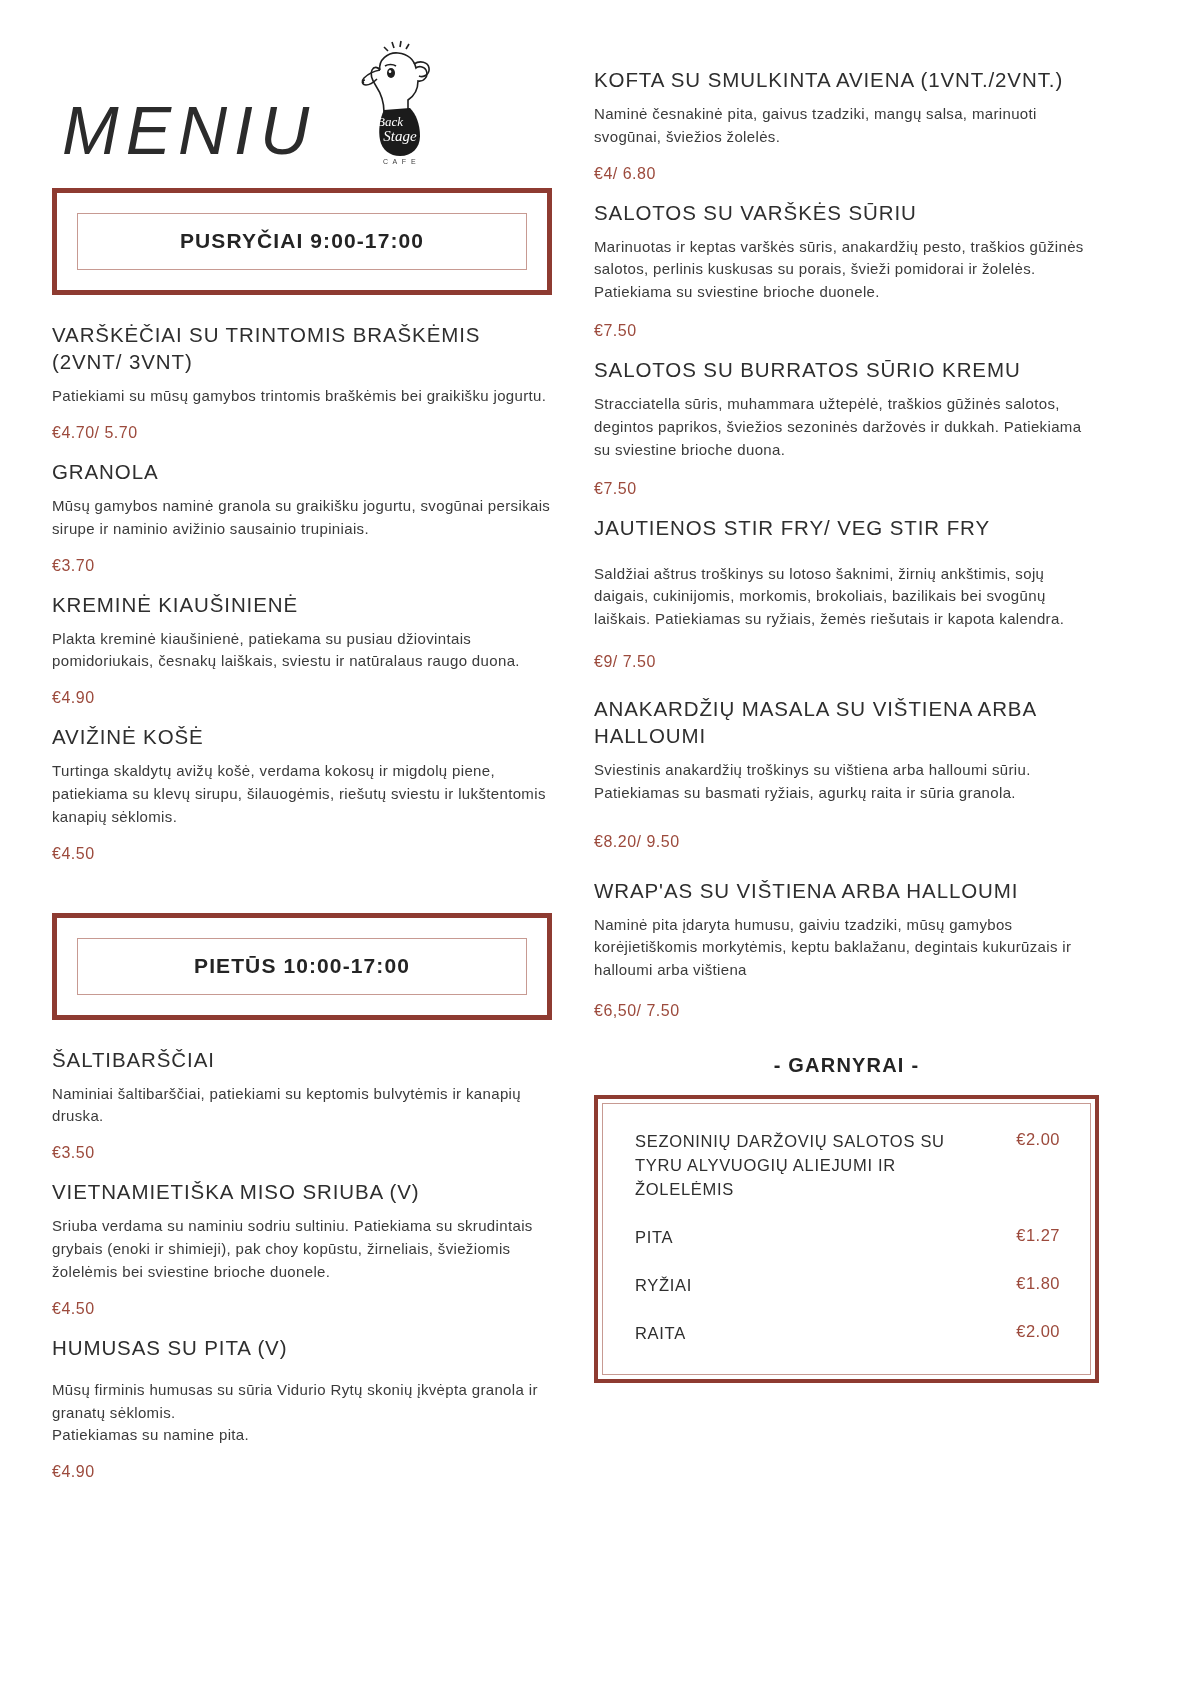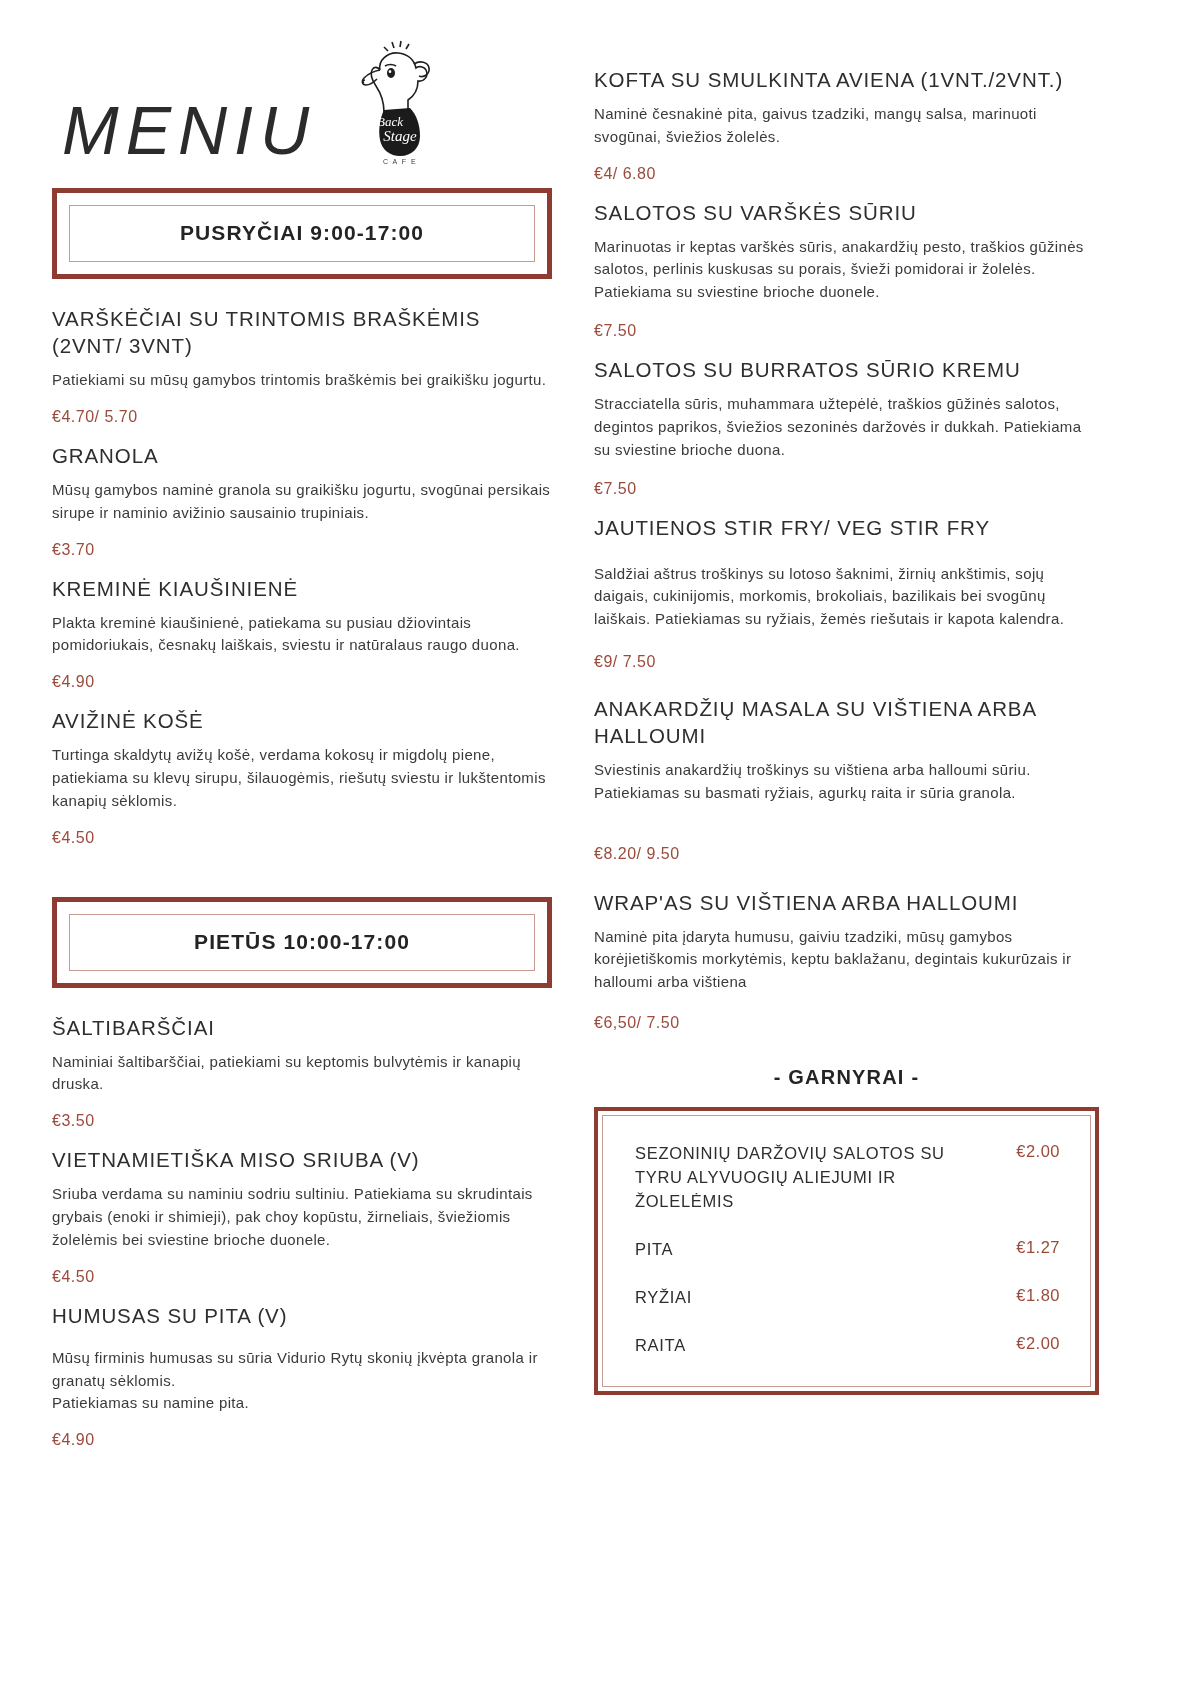--- a/index.html
+++ b/index.html
@@ -56,21 +56,21 @@
     margin-left: 34px;
     margin-bottom: 2px;
     width: 92px;
     height: 128px;
     position: relative;
   }
 
   
   .banner {
     border: 5px solid #8e3b31;
-    padding: 12px;
+    padding: 20px;
     margin: 18px 0 26px 0;
     background: #fff;
   }
   .banner-inner {
     border: 1px solid #c79a92;
     padding: 15px 10px 16px 10px;
     text-align: center;
   }
   .banner-text {
     font-size: 21px;
@@ -265,21 +265,21 @@
 
     <div class="item">
       <div class="item-name">JAUTIENOS STIR FRY/ VEG STIR FRY</div>
       <div class="item-desc" style="margin-top:22px">Saldžiai aštrus troškinys su lotoso šaknimi, žirnių ankštimis, sojų daigais, cukinijomis, morkomis, brokoliais, bazilikais bei svogūnų laiškais. Patiekiamas su ryžiais, žemės riešutais ir kapota kalendra.</div>
       <div class="item-price" style="margin-top:22px">€9/ 7.50</div>
     </div>
 
     <div class="item">
       <div class="item-name" style="margin-top:24px">ANAKARDŽIŲ MASALA SU VIŠTIENA ARBA HALLOUMI</div>
       <div class="item-desc" style="">Sviestinis anakardžių troškinys su vištiena arba halloumi sūriu. Patiekiamas su basmati ryžiais, agurkų raita ir sūria granola.</div>
-      <div class="item-price" style="margin-top:40px">€8.20/ 9.50</div>
+      <div class="item-price" style="margin-top:28px">€8.20/ 9.50</div>
     </div>
 
     <div class="item">
       <div class="item-name" style="margin-top:26px">WRAP'AS SU VIŠTIENA ARBA HALLOUMI</div>
       <div class="item-desc">Naminė pita įdaryta humusu, gaiviu tzadziki, mūsų gamybos korėjietiškomis morkytėmis, keptu baklažanu, degintais kukurūzais ir halloumi arba vištiena</div>
       <div class="item-price" style="margin-top:20px">€6,50/ 7.50</div>
     </div>
 
     <div class="garnyrai-title">- GARNYRAI -</div>
 

